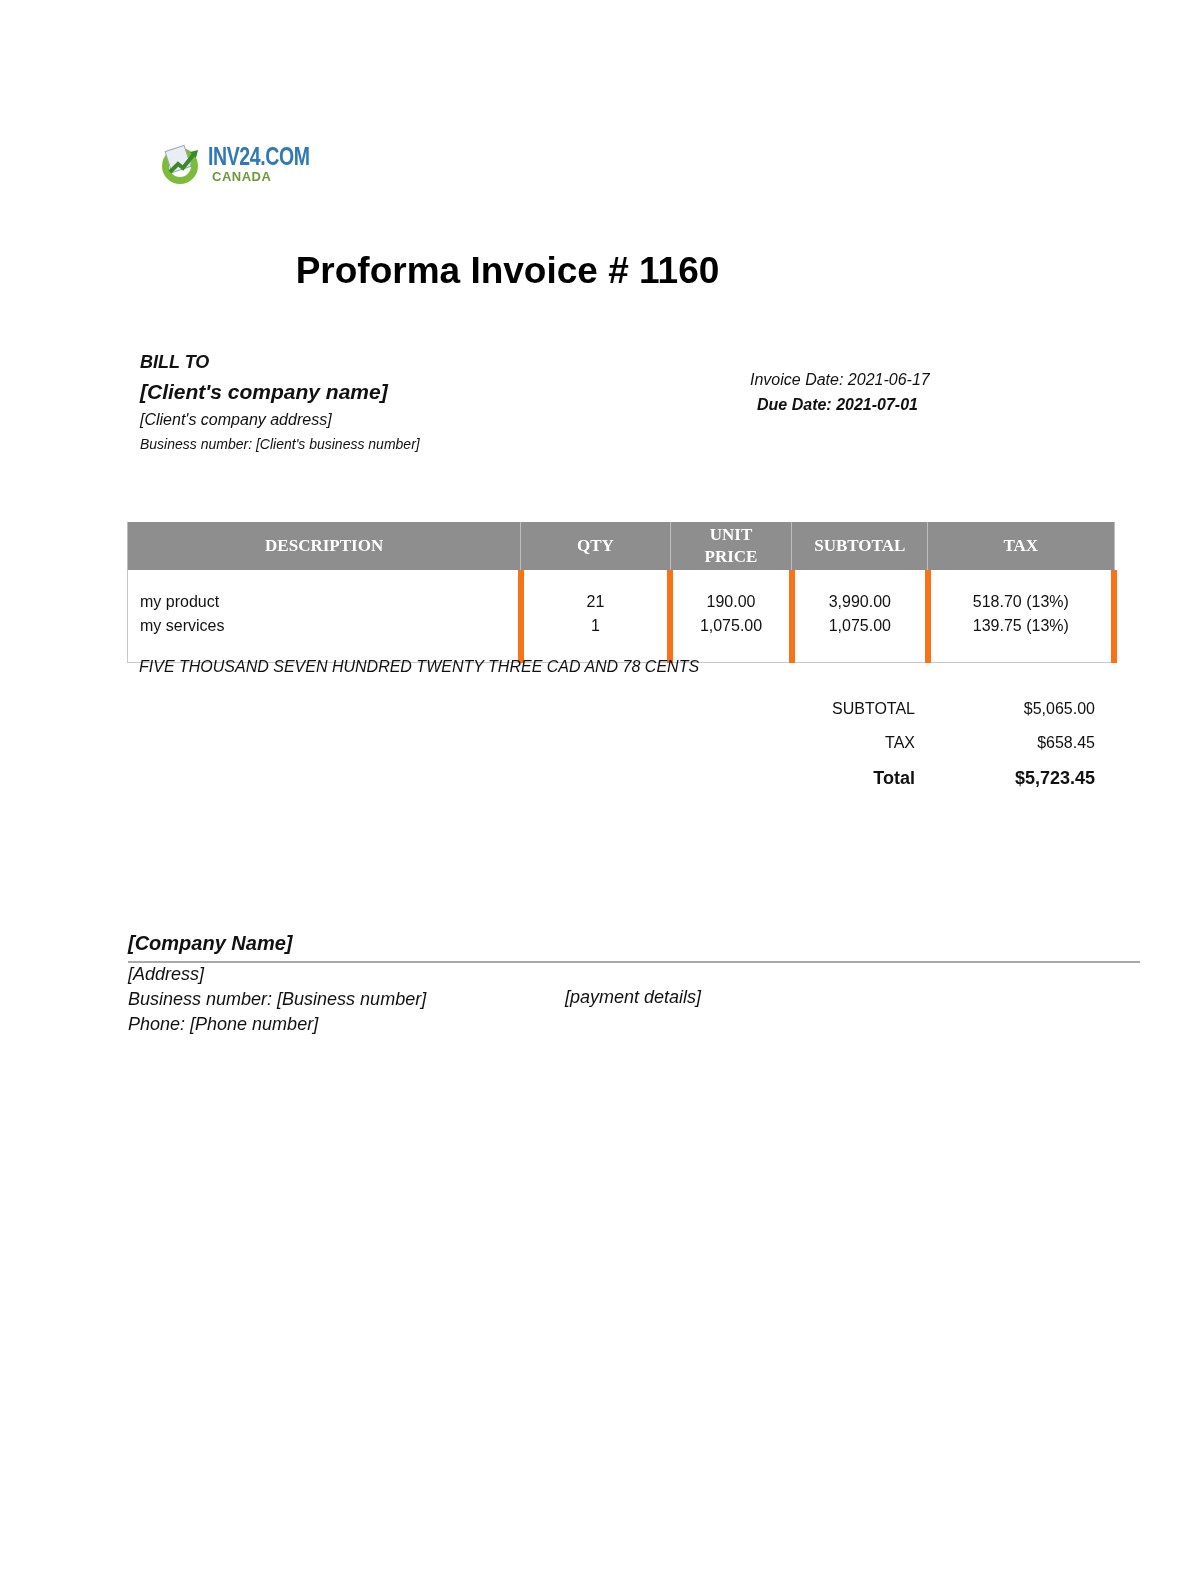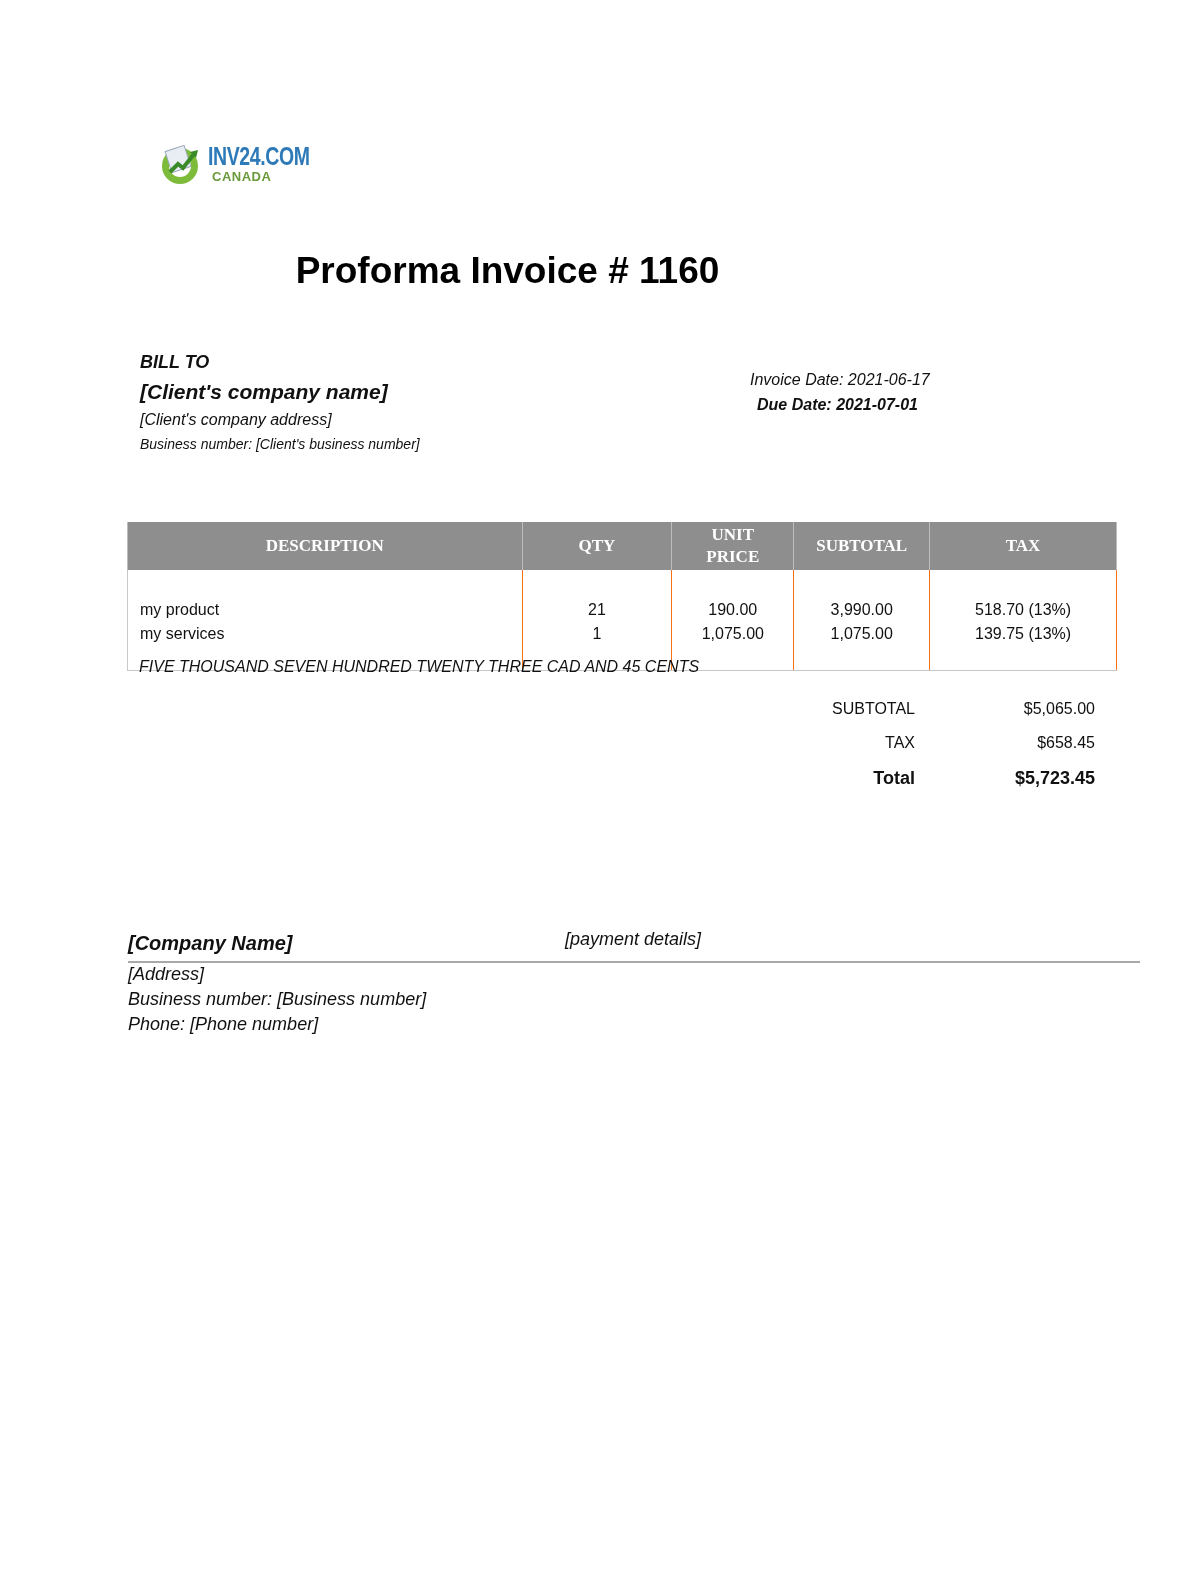--- a/index.html
+++ b/index.html
@@ -25,40 +25,40 @@
     .due-date { left: 750px; top: 396px; font-size: 16px; font-style: italic; font-weight: bold; margin-left: 7px; }
 
     
     table.items { position: absolute; left: 127px; top: 522px; width: 990px; border-collapse: collapse; }
     table.items th {
       background: #8e8e8e; color: #fff; font-family: "Liberation Serif", serif; font-weight: bold;
       font-size: 17px; height: 48px; padding: 0 4px; border-left: 1px solid #bdbdbd; border-right: 1px solid #bdbdbd;
       line-height: 22px; text-align: center;
     }
     table.items td {
-      border-left: 1px solid #c8c8c8; border-right: 1px solid #f97316; border-bottom: 1px solid #c8c8c8;
-      vertical-align: top; padding: 28px 10px 24px 10px; font-size: 16px; line-height: 24px; text-align: center;
+      border-left: 1px solid #c8c8c8; border-right: 6px solid #f97316; border-bottom: 1px solid #c8c8c8;
+      vertical-align: top; padding: 20px 10px 24px 10px; font-size: 16px; line-height: 24px; text-align: center;
     }
     table.items td.desc { text-align: left; padding-left: 12px; }
     .line { display: block; }
 
     .amount-words { left: 139px; top: 658px; font-size: 16px; font-style: italic; }
 
     .totals { left: 790px; top: 700px; width: 305px; }
     .tot-row { position: relative; height: 34px; font-size: 16px; }
     .tot-label { position: absolute; right: 180px; text-align: right; }
     .tot-value { position: absolute; right: 0; text-align: right; }
     .tot-row.total { font-weight: bold; font-size: 18px; }
 
     .company-name { left: 128px; top: 932px; font-size: 20px; font-weight: bold; font-style: italic; }
     .divider { left: 128px; top: 961px; width: 1012px; height: 2px; background: #a9a9a9; }
     .company-address { left: 128px; top: 964px; font-size: 18px; font-style: italic; }
     .company-bn { left: 128px; top: 989px; font-size: 18px; font-style: italic; }
     .company-phone { left: 128px; top: 1014px; font-size: 18px; font-style: italic; }
-    .payment-details { left: 565px; top: 929px; font-size: 18px; font-style: italic; }
+    .payment-details { left: 565px; top: 987px; font-size: 18px; font-style: italic; }
   </style>
 </head>
 <body>
 
 <div class="abs logo">
   <svg class="logo-mark" viewBox="0 0 44 44" width="44" height="44">
     <circle cx="20" cy="24" r="18" fill="#7dbb3a"></circle>
     <circle cx="20" cy="24" r="11" fill="#ffffff"></circle>
     <rect x="8" y="6" width="20" height="22" fill="#e9eef5" stroke="#9aa8b8" stroke-width="1" transform="rotate(-18 18 17)"></rect>
     <path d="M10 30 L18 22 L23 26 L34 12" stroke="#3a8a2a" stroke-width="4" fill="none"></path>
@@ -117,21 +117,21 @@
         <span class="line">1,075.00</span>
       </td>
       <td>
         <span class="line">518.70 (13%)</span>
         <span class="line">139.75 (13%)</span>
       </td>
     </tr>
   </tbody>
 </table>
 
-<div class="abs amount-words">FIVE THOUSAND  SEVEN HUNDRED TWENTY THREE CAD AND 45 CENTS</div>
+<div class="abs amount-words">FIVE THOUSAND  SEVEN HUNDRED TWENTY THREE CAD AND 78 CENTS</div>
 
 <div class="abs totals">
   <div class="tot-row">
     <span class="tot-label">SUBTOTAL</span>
     <span class="tot-value">$5,065.00</span>
   </div>
   <div class="tot-row">
     <span class="tot-label">TAX</span>
     <span class="tot-value">$658.45</span>
   </div>

